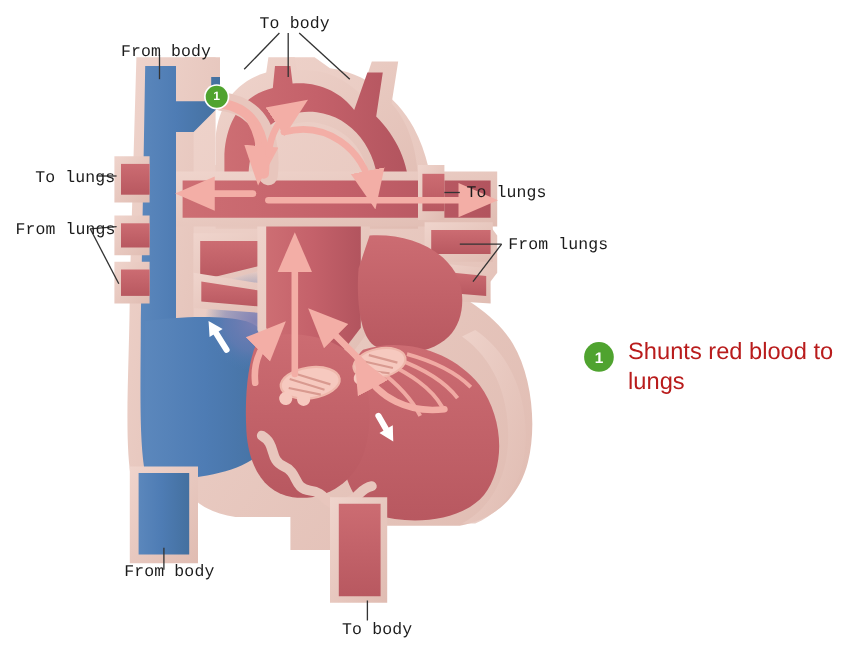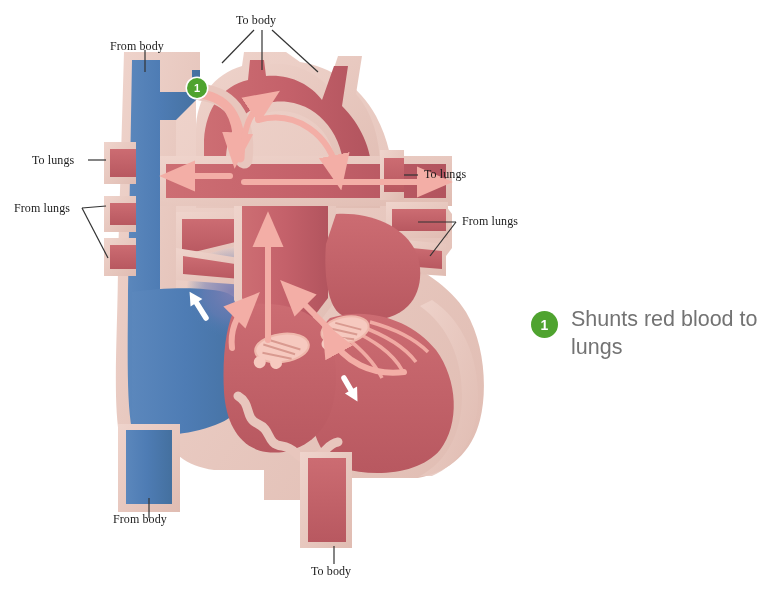--- a/index.html
+++ b/index.html
@@ -6,22 +6,22 @@
   body{
     width:768px;height:594px;position:relative;overflow:hidden;
     font-family:"Liberation Sans","DejaVu Sans",sans-serif;
     background:#ffffff;
   }
   #diagram-root{position:absolute;inset:0;}
   svg#heart-svg{position:absolute;left:0;top:0;width:768px;height:594px;display:block;}
 
   .lbl{
     position:absolute;
-    font-family:Liberation Serif, serif;
-    font-size:12px;
+    font-family:Liberation Mono, monospace;
+    font-size:15px;
     color:#1b1b1b;
     white-space:nowrap;
     line-height:1;
     letter-spacing:.1px;
     text-align:right;
   }
 
   
   #legend{
     position:absolute;left:531px;top:306px;
@@ -316,16 +316,16 @@
   <div class="lbl" style="left: 14px; top: 202px; color: rgb(27, 27, 27);">From lungs</div>
   <div class="lbl" style="left: 424px; top: 168px; color: rgb(27, 27, 27);">To lungs</div>
   <div class="lbl" style="left: 462px; top: 215px; color: rgb(27, 27, 27);">From lungs</div>
   <div class="lbl" style="left: 113px; top: 513px; color: rgb(27, 27, 27);">From body</div>
   <div class="lbl" style="left: 311px; top: 565px; color: rgb(27, 27, 27);">To body</div>
 
   <div class="badge" id="marker-1" style="background: rgb(79, 163, 47);">1</div>
 
   <div id="legend">
     <div class="badge" style="background: rgb(79, 163, 47);">1</div>
-    <div id="legend-text" style="color: #737373;">Shunts red blood to lungs</div>
+    <div id="legend-text" style="color: #b91c1c;">Shunts red blood to lungs</div>
   </div>
 
 </div>
 
 </body></html>

